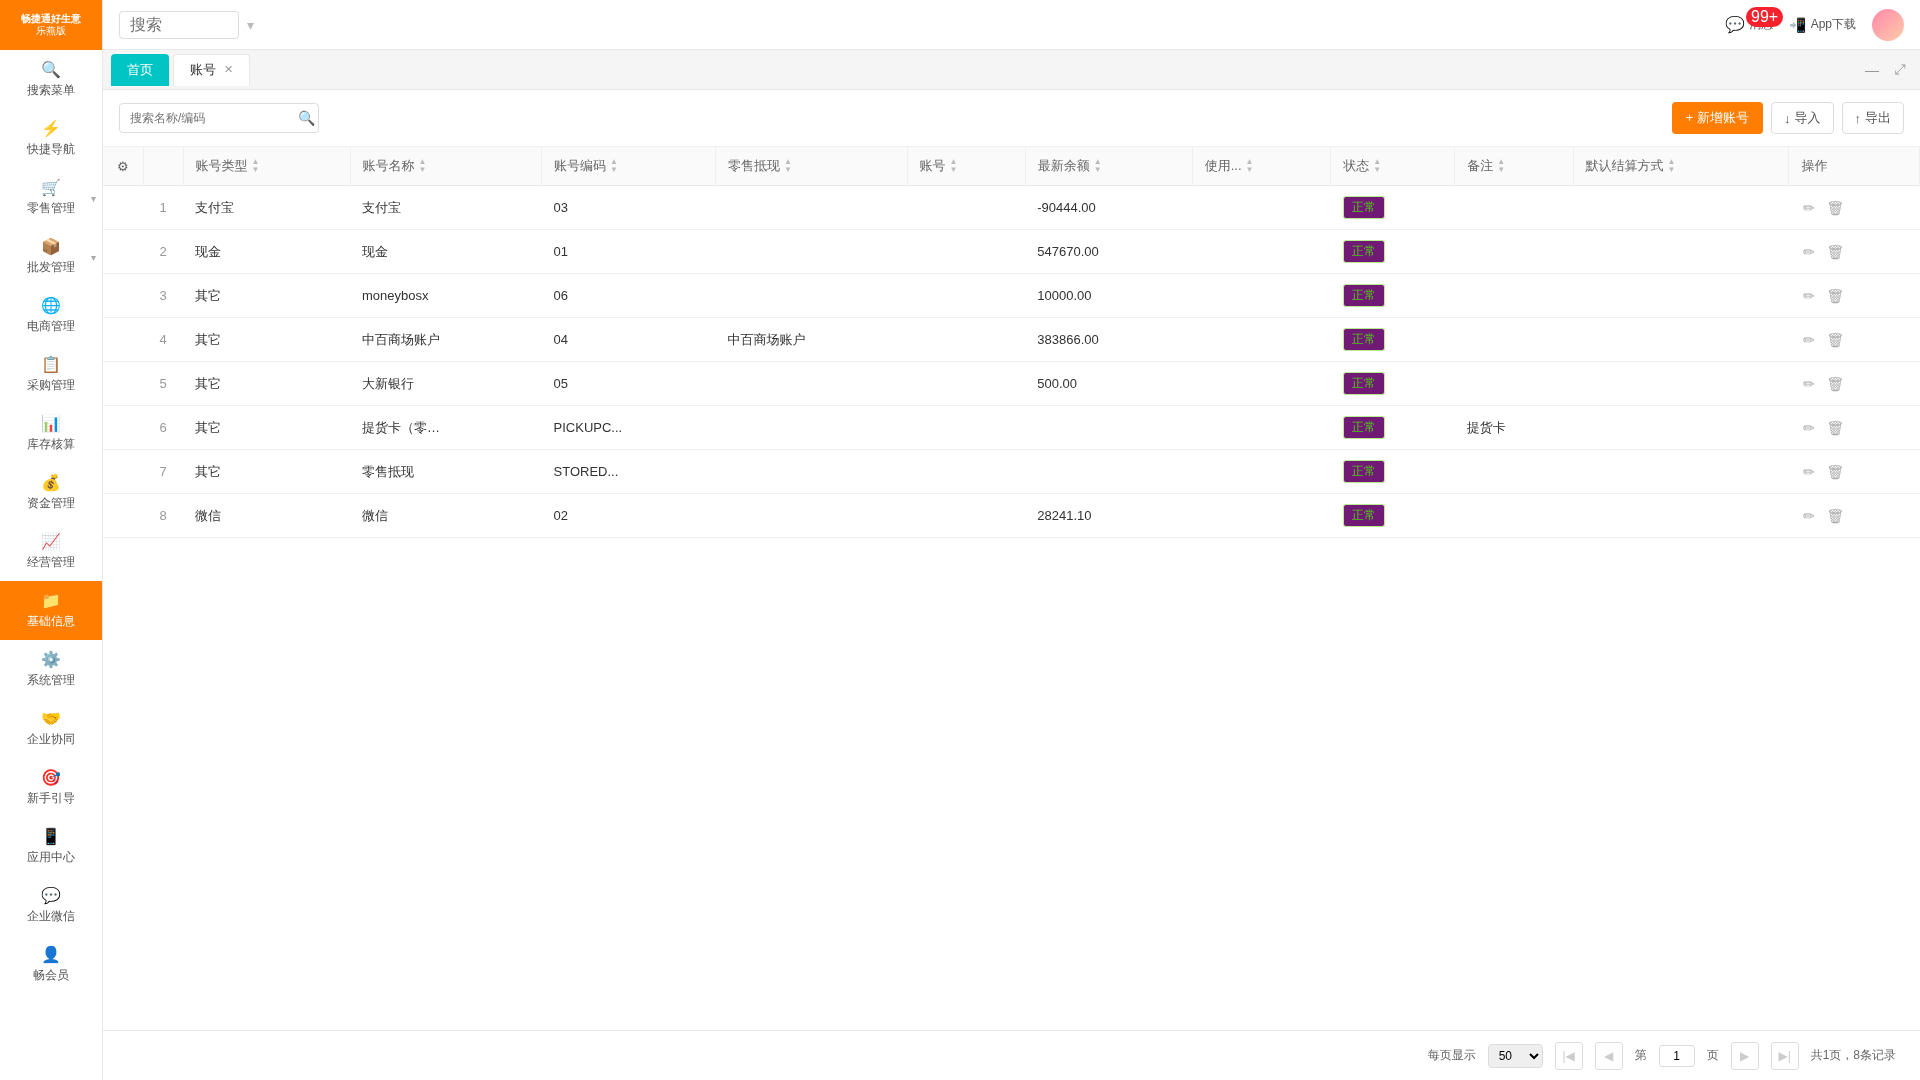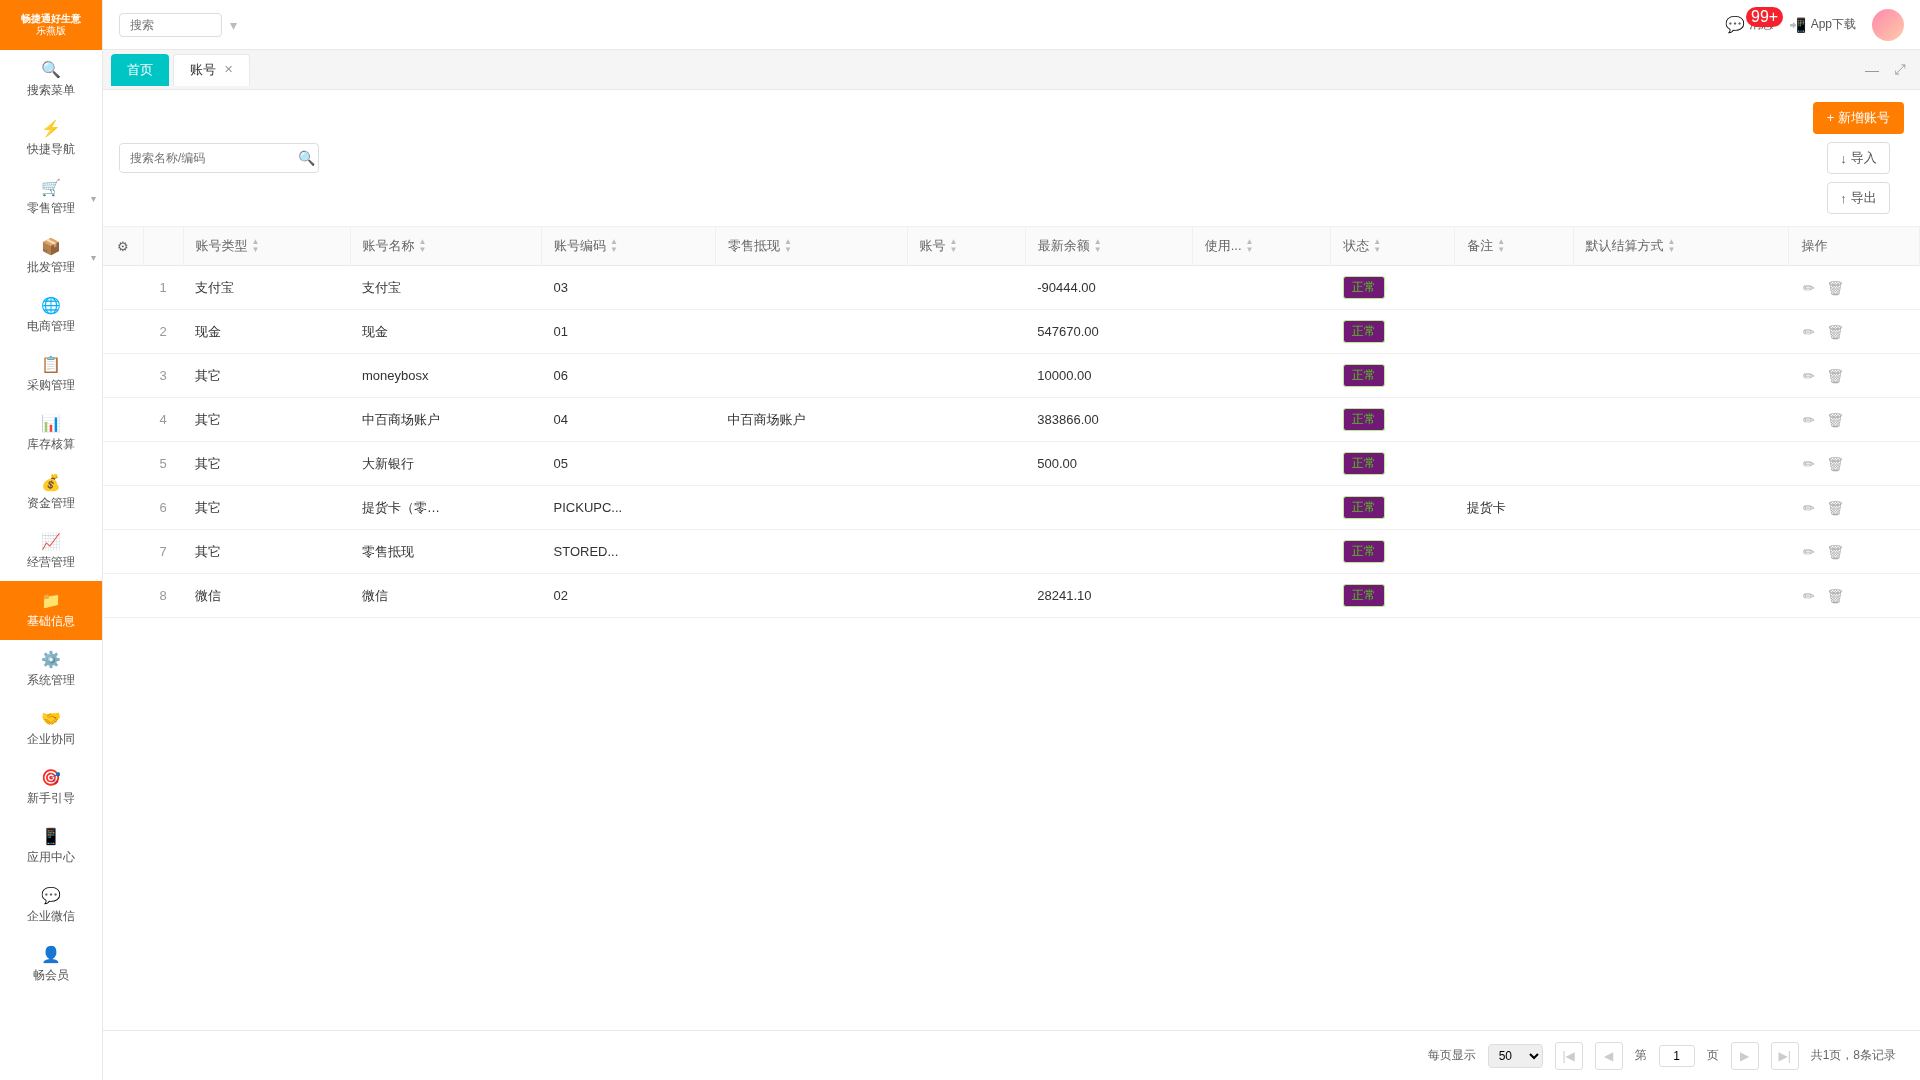--- a/index.html
+++ b/index.html
@@ -68,22 +68,22 @@
     }
     .top-nav-left {
       display: flex;
       align-items: center;
       gap: 8px;
     }
     .search-box-top {
       border: 1px solid #ddd;
       border-radius: 4px;
       padding: 4px 10px;
-      font-size: 12px;
-      width: 103px;
+      font-size: 16px;
+      width: 120px;
       color: #999;
     }
     .top-nav-right {
       display: flex;
       align-items: center;
       gap: 16px;
     }
     .nav-msg {
       display: flex;
       align-items: center;
@@ -184,21 +184,20 @@
       padding: 6px 8px;
       cursor: pointer;
       color: #aaa;
       font-size: 14px;
     }
 
     .action-btns {
       display: flex;
       gap: 8px;
       align-items: center;
-      flex-direction: column;
     }
     .btn-primary {
       background: #ff7d00;
       color: white;
       border: none;
       border-radius: 4px;
       padding: 7px 14px;
       cursor: pointer;
       font-size: 13px;
       display: flex;

